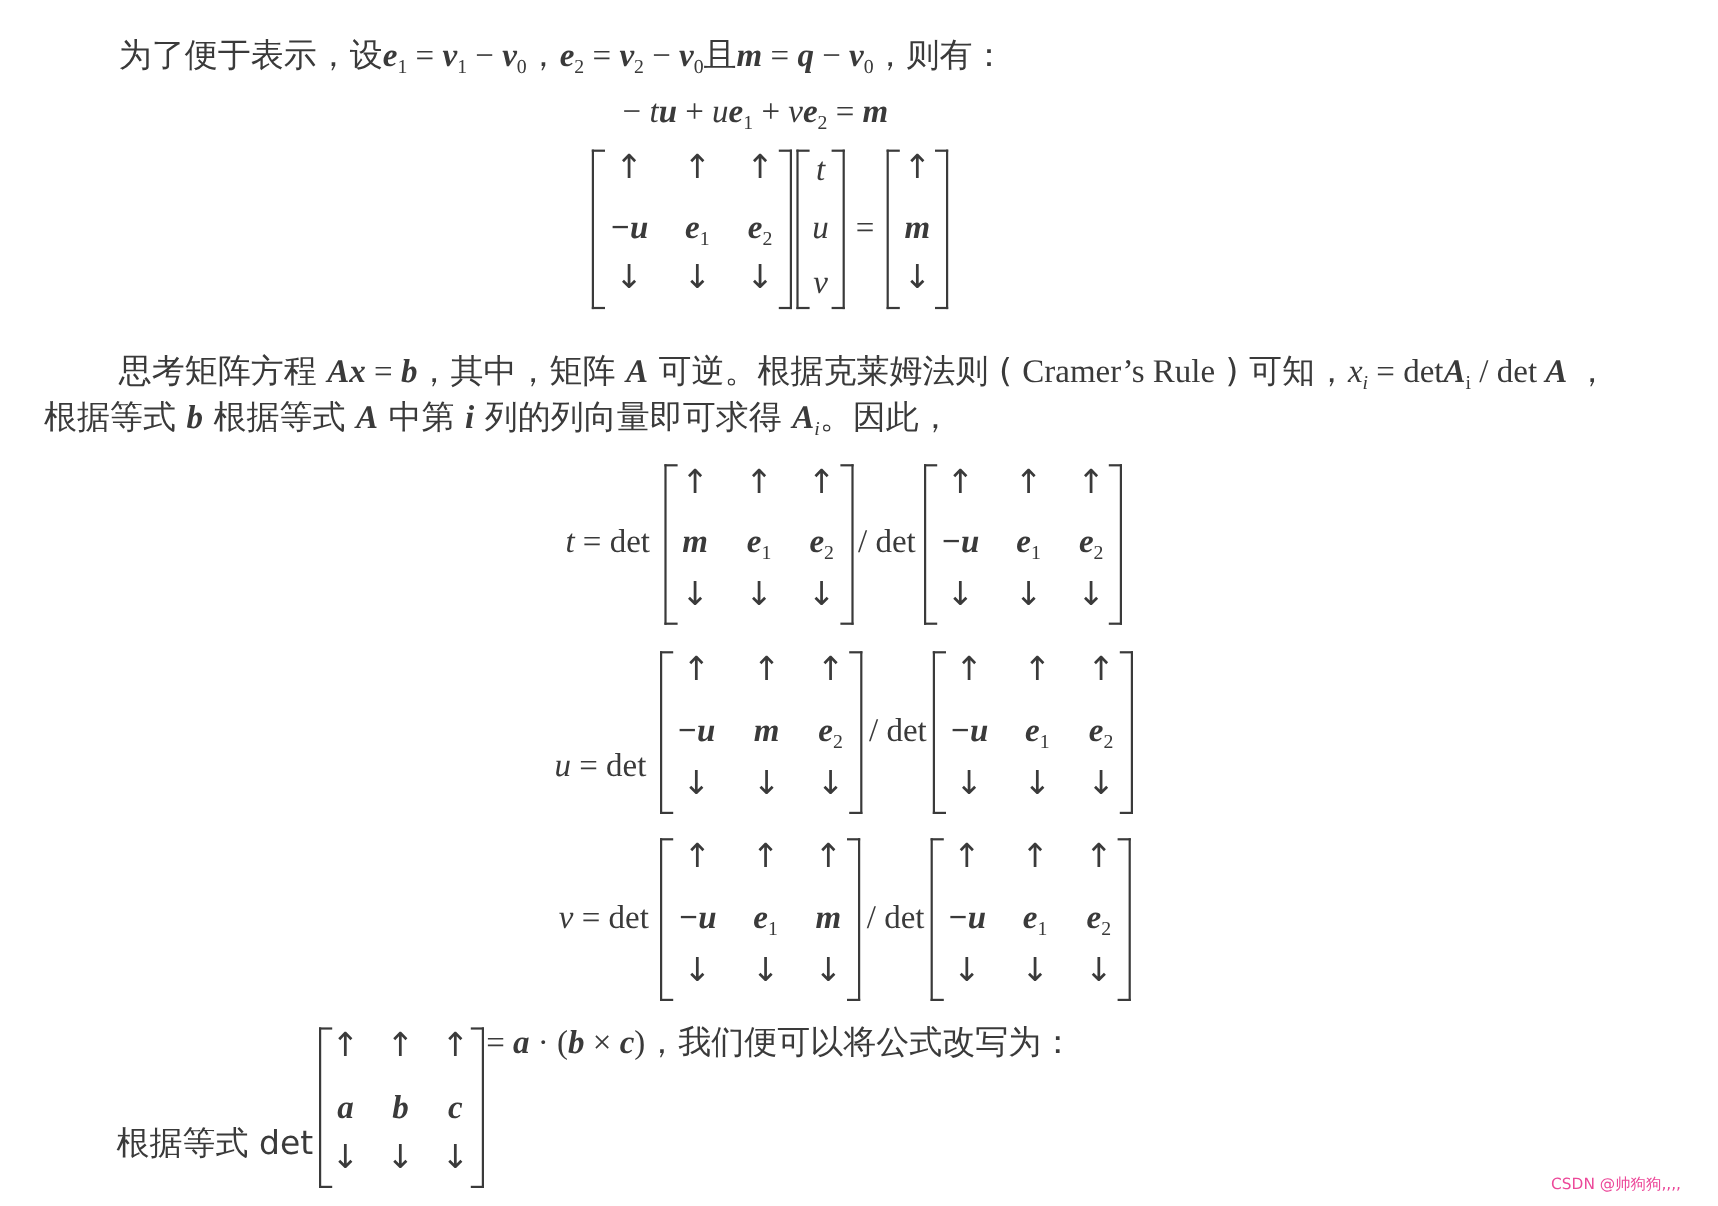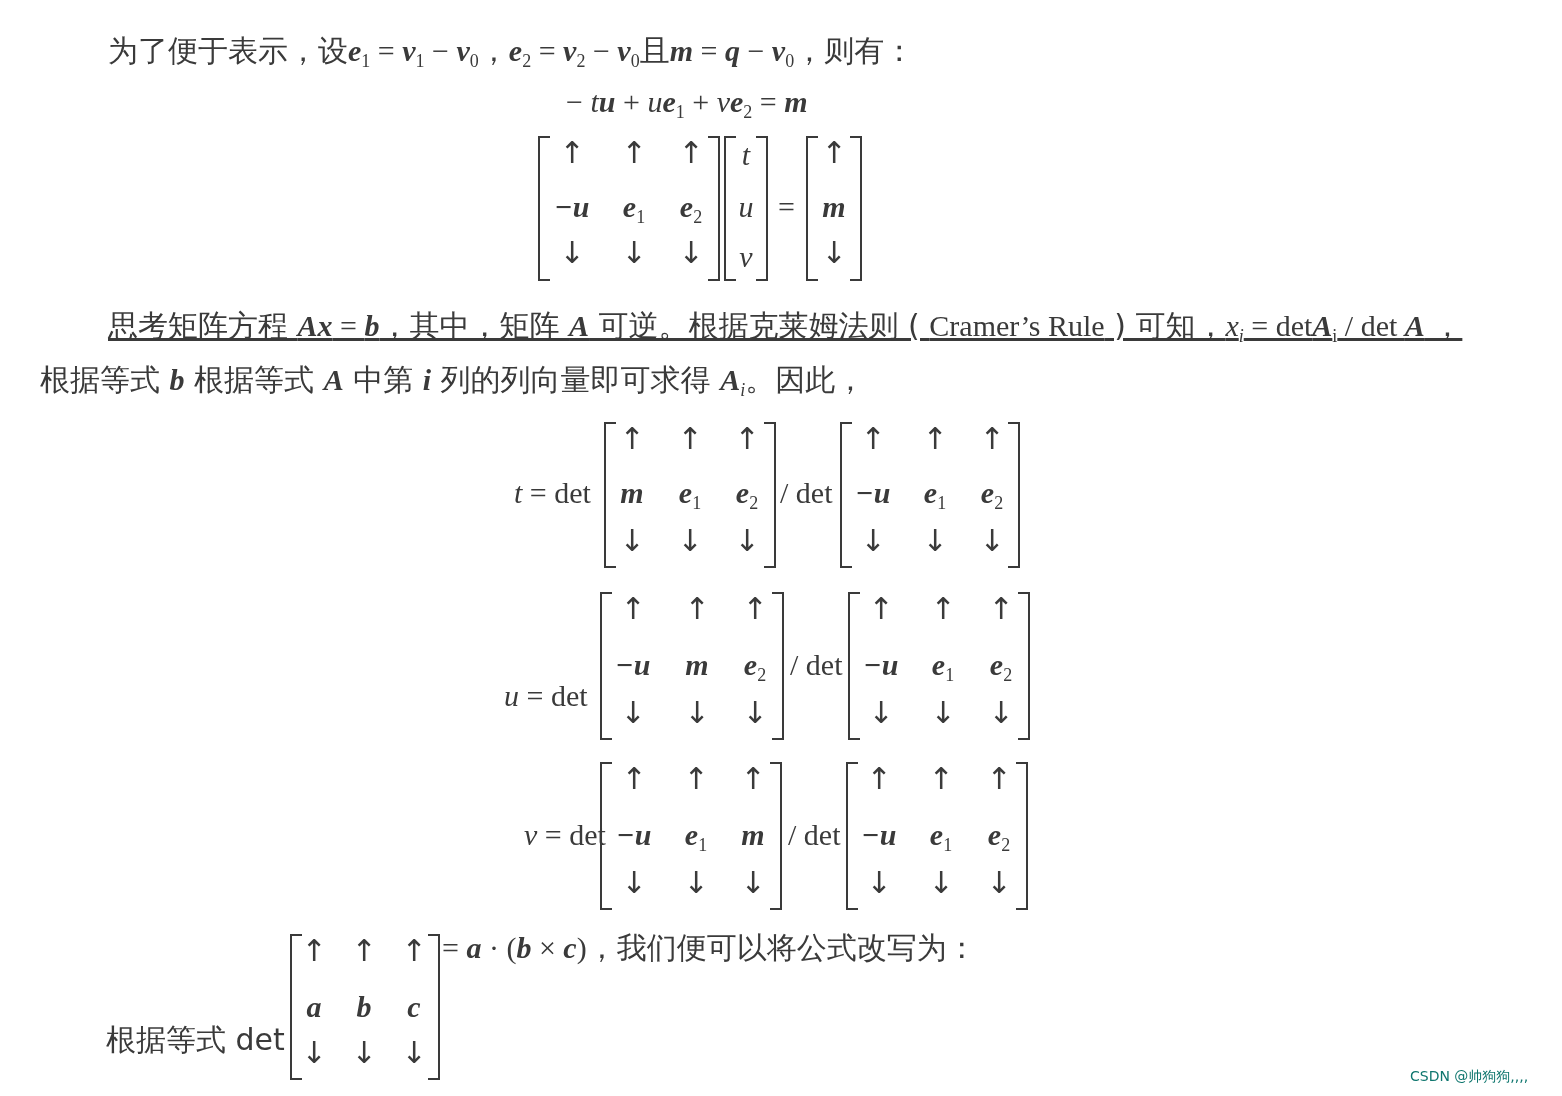--- a/index.html
+++ b/index.html
@@ -14,21 +14,21 @@
   .bi { font-weight: bold; font-style: italic; }
   .it { font-style: italic; }
   sub { font-size: 0.6em; vertical-align: -0.35em; line-height: 0; font-style: normal; font-weight: normal; }
   .mtx { position: absolute; }
   .brk { position: absolute; top: 0; bottom: 0; width: 10px; border-top: 2px solid #3a3a3a; border-bottom: 2px solid #3a3a3a; }
   .brk.l { left: 0; border-left: 2px solid #3a3a3a; }
   .brk.r { right: 0; border-right: 2px solid #3a3a3a; }
   .cell { position: absolute; font-size: 30px; line-height: 34px; text-align: center; transform: translateX(-50%); white-space: nowrap; }
   .arrow { font-family: "DejaVu Sans", sans-serif; font-size: 30px; font-weight: normal; font-style: normal; }
   .op { font-size: 30px; line-height: 34px; }
-  .watermark { font-family: "DejaVu Sans", "Liberation Sans", sans-serif; font-size: 14px; color: #0f766e; }
+  .watermark { font-family: "DejaVu Sans", "Liberation Sans", sans-serif; font-size: 14px; color: #ec4899; }
 </style>
 </head>
 <body>
 
 <div class="abs line" style="left:108px; top:31px;">
   <span class="cn">为了便于表示，设</span><span class="bi">e</span><sub>1</sub><span> = </span><span class="bi">v</span><sub>1</sub><span> − </span><span class="bi">v</span><sub>0</sub><span class="cn">，</span><span class="bi">e</span><sub>2</sub><span> = </span><span class="bi">v</span><sub>2</sub><span> − </span><span class="bi">v</span><sub>0</sub><span class="cn">且</span><span class="bi">m</span><span> = </span><span class="bi">q</span><span> − </span><span class="bi">v</span><sub>0</sub><span class="cn">，则有：</span>
 </div>
 
 <div class="abs line" style="left:566px; top:82px;">
   <span>− </span><span class="it">t</span><span class="bi">u</span><span> + </span><span class="it">u</span><span class="bi">e</span><sub>1</sub><span> + </span><span class="it">v</span><span class="bi">e</span><sub>2</sub><span> = </span><span class="bi">m</span>
@@ -56,21 +56,21 @@
 </div>
 <div class="abs op" style="left:778px; top:190px;">=</div>
 <div class="mtx" style="left:806px; top:136px; width:56px; height:145px;">
   <div class="brk l"></div>
   <div class="brk r"></div>
   <div class="cell arrow" style="left:28px; top:0px;">↑</div>
   <div class="cell bi" style="left:28px; top:54px;">m</div>
   <div class="cell arrow" style="left:28px; top:100px;">↓</div>
 </div>
 
-<div class="abs line" style="left:108px; top:306px;text-decoration:underline;">
+<div class="abs line" style="left:108px; top:318px;">
   <span class="cn">思考矩阵方程 </span><span class="bi">Ax</span><span> = </span><span class="bi">b</span><span class="cn">，其中，矩阵 </span><span class="bi">A</span><span class="cn"> 可逆。根据克莱姆法则 ( </span><span>Cramer’s Rule</span><span class="cn"> ) 可知，</span><span class="it">x</span><sub class="it">i</sub><span> = det</span><span class="bi">A</span><sub>i</sub><span> / det </span><span class="bi">A</span><span> ，</span>
 </div>
 <div class="abs line" style="left:40px; top:360px;">
   <span class="cn">根据等式 </span><span class="bi">b</span><span class="cn"> 根据等式 </span><span class="bi">A</span><span class="cn"> 中第 </span><span class="bi">i</span><span class="cn"> 列的列向量即可求得 </span><span class="bi">A</span><sub class="it">i</sub><span class="cn">。因此，</span>
 </div>
 
 <div class="abs op" style="left:514px; top:476px;"><span class="it">t</span><span> = det</span></div>
 <div class="mtx" style="left:604px; top:422px; width:172px; height:146px;">
   <div class="brk l"></div>
     <div class="brk r"></div>
@@ -121,21 +121,21 @@
   <div class="cell arrow" style="left:95px; top:0px;">↑</div>
   <div class="cell arrow" style="left:153px; top:0px;">↑</div>
   <div class="cell bi" style="left:33px; top:56px;">−u</div>
   <div class="cell" style="left:95px; top:56px;"><span class="bi">e</span><sub>1</sub></div>
   <div class="cell" style="left:153px; top:56px;"><span class="bi">e</span><sub>2</sub></div>
   <div class="cell arrow" style="left:33px; top:104px;">↓</div>
   <div class="cell arrow" style="left:95px; top:104px;">↓</div>
   <div class="cell arrow" style="left:153px; top:104px;">↓</div>
 </div>
 
-<div class="abs op" style="left:508px; top:818px;margin-left:16px;"><span class="it">v</span><span> = det</span></div>
+<div class="abs op" style="left:508px; top:818px;"><span class="it">v</span><span> = det</span></div>
 <div class="mtx" style="left:600px; top:762px; width:182px; height:148px;">
   <div class="brk l"></div>
     <div class="brk r"></div>
   <div class="cell arrow" style="left:34px; top:0px;">↑</div>
   <div class="cell arrow" style="left:96px; top:0px;">↑</div>
   <div class="cell arrow" style="left:153px; top:0px;">↑</div>
   <div class="cell bi" style="left:34px; top:56px;">−u</div>
   <div class="cell" style="left:96px; top:56px;"><span class="bi">e</span><sub>1</sub></div>
   <div class="cell bi" style="left:153px; top:56px;">m</div>
   <div class="cell arrow" style="left:34px; top:104px;">↓</div>

